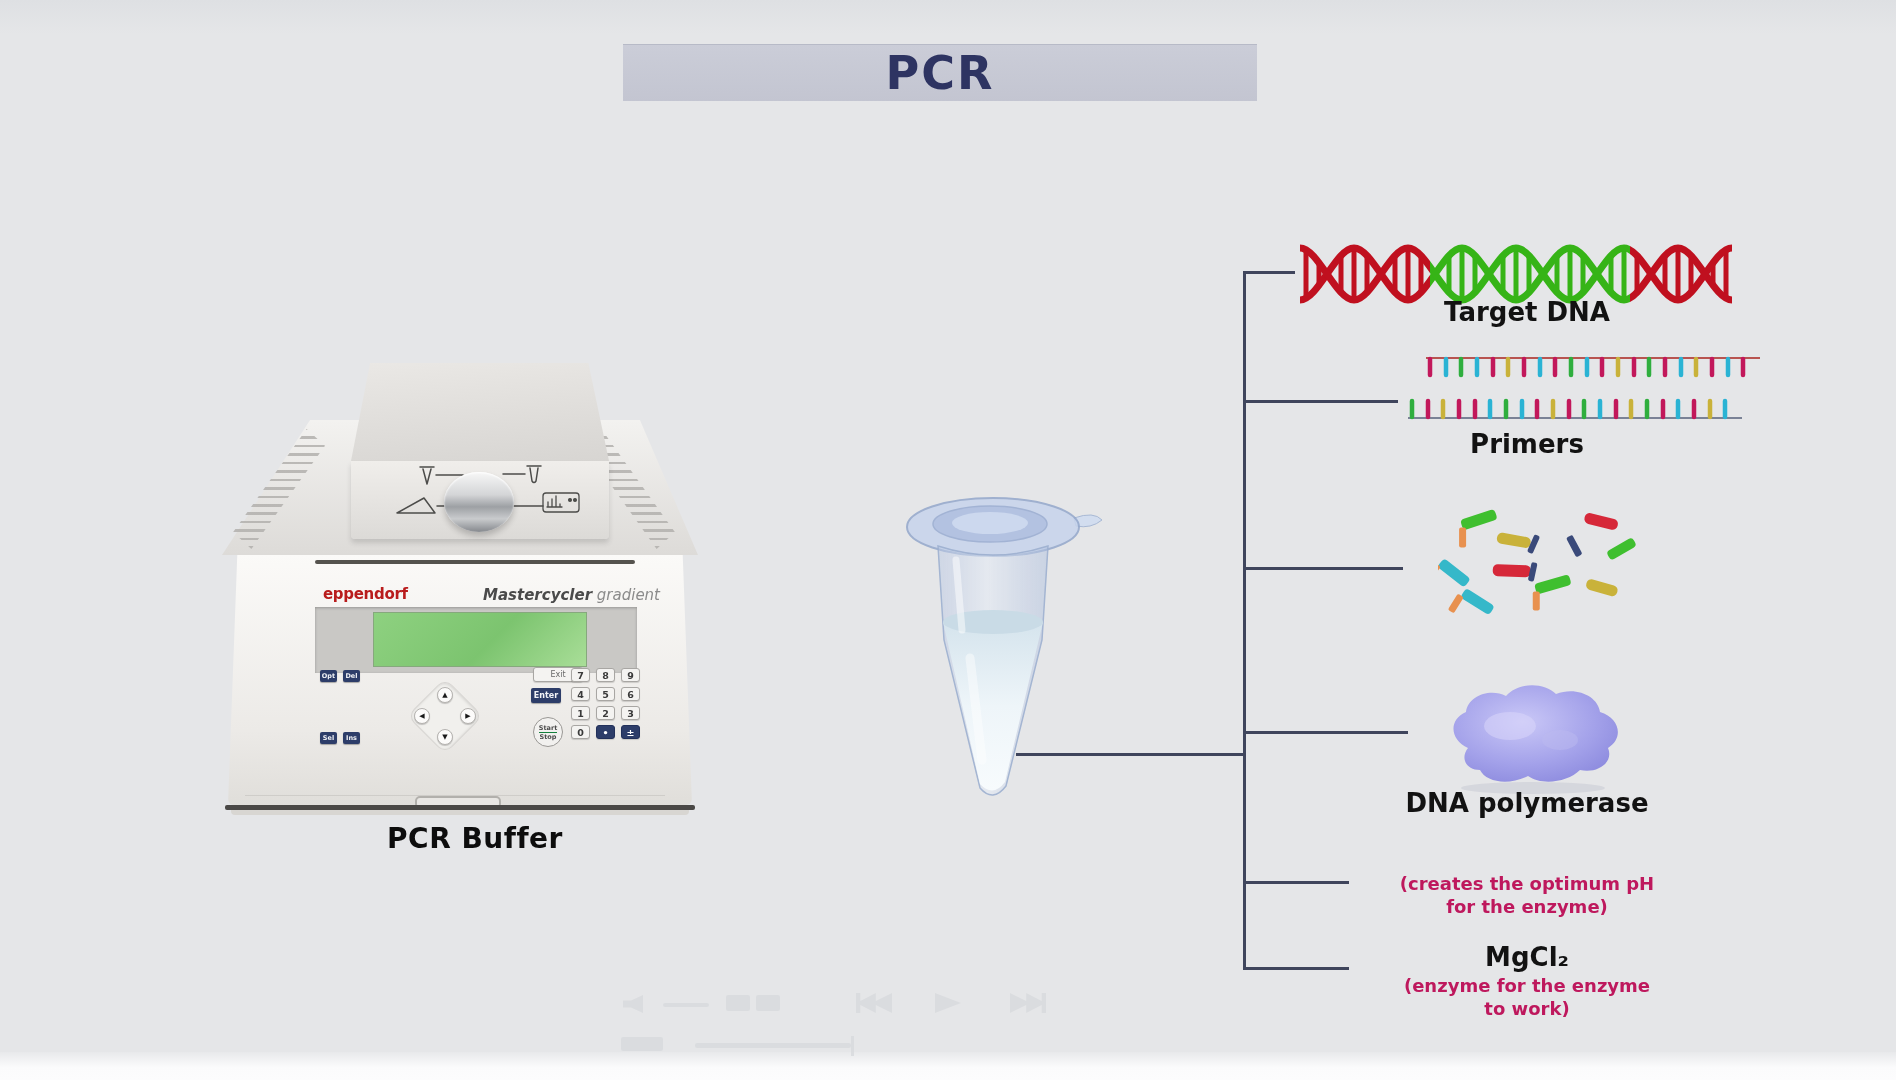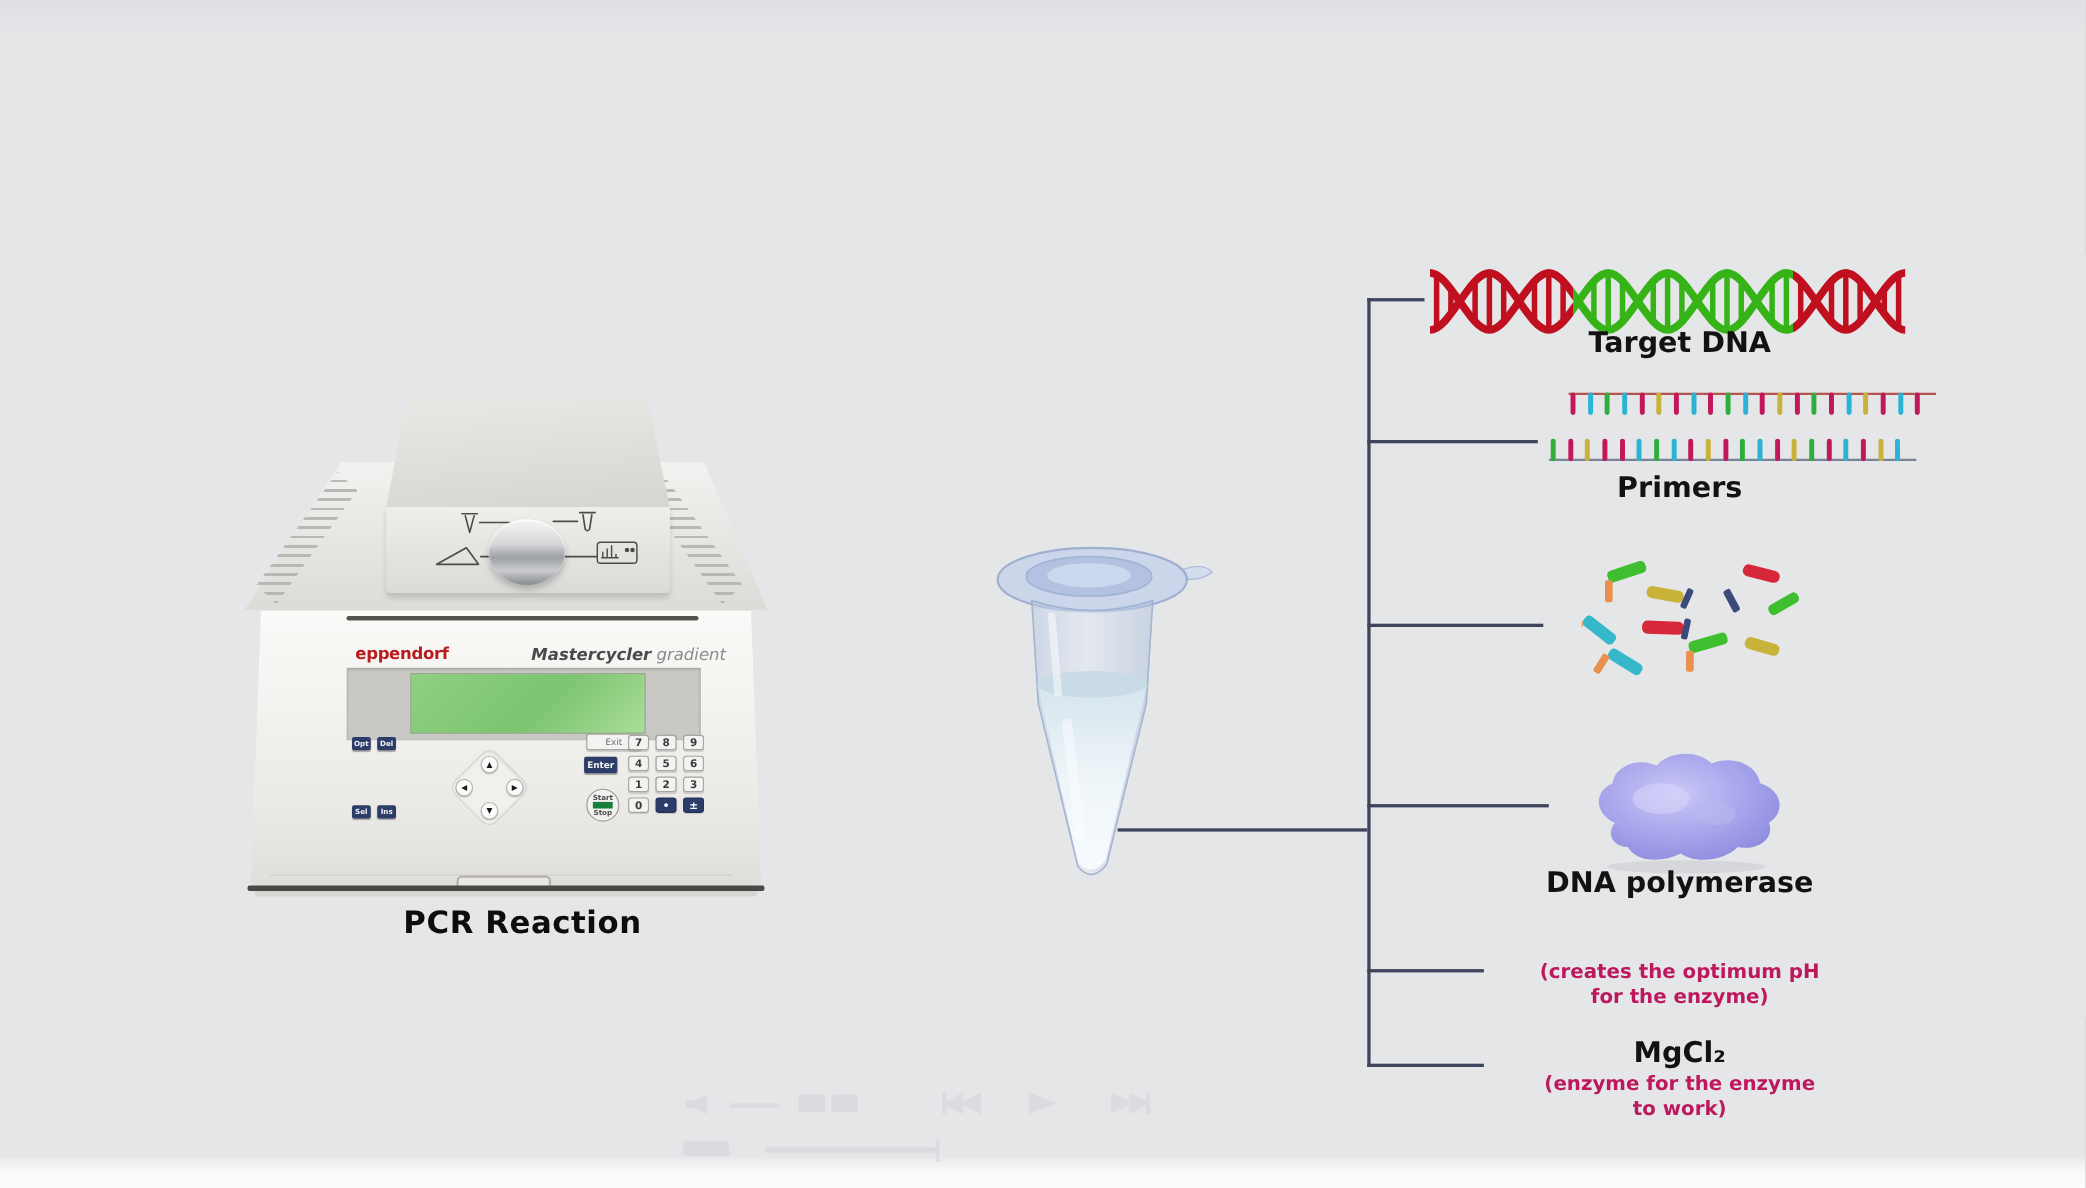--- a/index.html
+++ b/index.html
@@ -48,40 +48,43 @@
   .litekey{background:#f4f3f1;border:1px solid #a8a6a3;border-radius:3px;color:#3a3a3a;
            display:flex;align-items:center;justify-content:center;box-shadow:0 1px 1px rgba(0,0,0,.15);}
   .digit{font-size:9.5px;font-weight:700;}
   .dk{background:#2d3d69;color:#fff;border:1px solid #22305a;}
   .dpad-ring{background:#f1f0ed;border:1px solid #d6d4d1;border-radius:10px;transform:rotate(45deg);
              box-shadow:inset 0 1px 3px rgba(0,0,0,.12);}
   .dpad-btn{border-radius:50%;background:#fcfbfa;border:1px solid #b5b3b0;font-size:7px;color:#1a1a1a;
             display:flex;align-items:center;justify-content:center;box-shadow:0 1px 1px rgba(0,0,0,.2);}
   .startstop{border-radius:50%;background:#f2f1ef;border:1.5px solid #9a9895;color:#4c4c4c;
              font-size:6.5px;font-weight:700;display:flex;flex-direction:column;align-items:center;justify-content:center;line-height:8px;}
-  .startstop span:first-child{border-bottom:6px solid #15803d;}
+  .startstop span:first-child{border-bottom:1px solid #15803d;}
   .drawer-handle{border:2px solid #b2b0ac;border-radius:5px;background:#e9e7e4;}
   .base-edge{background:#4a4846;border-radius:2px;}
   .base-foot{background:#d8d6d2;border-radius:0 0 4px 4px;}
   
   .ghost{z-index:4;}
   .ghost div{position:absolute;background:#d9dbde;}
   
   .top-strip{background:linear-gradient(180deg,#dee0e3,#e5e6e8);}
   .bottom-strip{background:linear-gradient(180deg,#e8e9eb,#fbfbfc 55%,#fcfcfd);}
 </style>
 </head>
 <body>
 
 <div class="stage">
 
   <div class="abs top-strip" style="left:0;top:0;width:1896px;height:34px;"></div>
   <div class="abs bottom-strip" style="left:0;top:1052px;width:1896px;height:28px;"></div>
 
   <div class="abs" style="left:623px;top:44px;width:634px;height:118px;z-index:3;">
+    <div class="band-top abs" style="left:0;top:0;width:634px;height:57px;">
+      <span class="t-abbr">PCR</span>
+    </div>
   </div>
 
   <div class="abs cline" style="left:1243px;top:271px;width:3px;height:699px;"></div>
   <div class="abs cline" style="left:1243px;top:271px;width:52px;height:3px;"></div>
   <div class="abs cline" style="left:1243px;top:400px;width:155px;height:3px;"></div>
   <div class="abs cline" style="left:1243px;top:567px;width:160px;height:3px;"></div>
   <div class="abs cline" style="left:1243px;top:731px;width:165px;height:3px;"></div>
   <div class="abs cline" style="left:1243px;top:881px;width:106px;height:3px;"></div>
   <div class="abs cline" style="left:1243px;top:967px;width:106px;height:3px;"></div>
   <div class="abs cline" style="left:1016px;top:753px;width:227px;height:3px;"></div>
@@ -156,21 +159,21 @@
     <div class="abs litekey digit" style="left:406px;top:351px;width:19px;height:14px;">3</div>
     <div class="abs litekey digit" style="left:356px;top:370px;width:19px;height:14px;">0</div>
     <div class="abs litekey digit dk" style="left:381px;top:370px;width:19px;height:14px;">•</div>
     <div class="abs litekey digit dk" style="left:406px;top:370px;width:19px;height:14px;">±</div>
 
     <div class="abs" style="left:30px;top:440px;width:420px;height:1px;background:#cfcdc9;"></div>
     <div class="abs drawer-handle" style="left:200px;top:441px;width:86px;height:13px;"></div>
     <div class="abs base-edge" style="left:10px;top:450px;width:470px;height:5px;"></div>
     <div class="abs base-foot" style="left:16px;top:455px;width:458px;height:5px;"></div>
   </div>
-  <div class="abs caption" style="left:325px;top:822px;width:300px;">PCR Reaction</div>
+  <div class="abs caption" style="left:325px;top:822px;width:300px;">PCR Buffer</div>
 
   <svg class="abs" style="left:878px;top:478px;z-index:2;" width="235" height="330" viewBox="0 0 235 330">
     <defs>
       <linearGradient id="tubeBody" x1="0" y1="0" x2="1" y2="0">
         <stop offset="0" stop-color="#b7c6e2" stop-opacity=".55"></stop>
         <stop offset="0.45" stop-color="#e4ebf6" stop-opacity=".6"></stop>
         <stop offset="1" stop-color="#aebfde" stop-opacity=".55"></stop>
       </linearGradient>
       <linearGradient id="liquid" x1="0" y1="0" x2="0" y2="1">
         <stop offset="0" stop-color="#d5e4ed"></stop>

